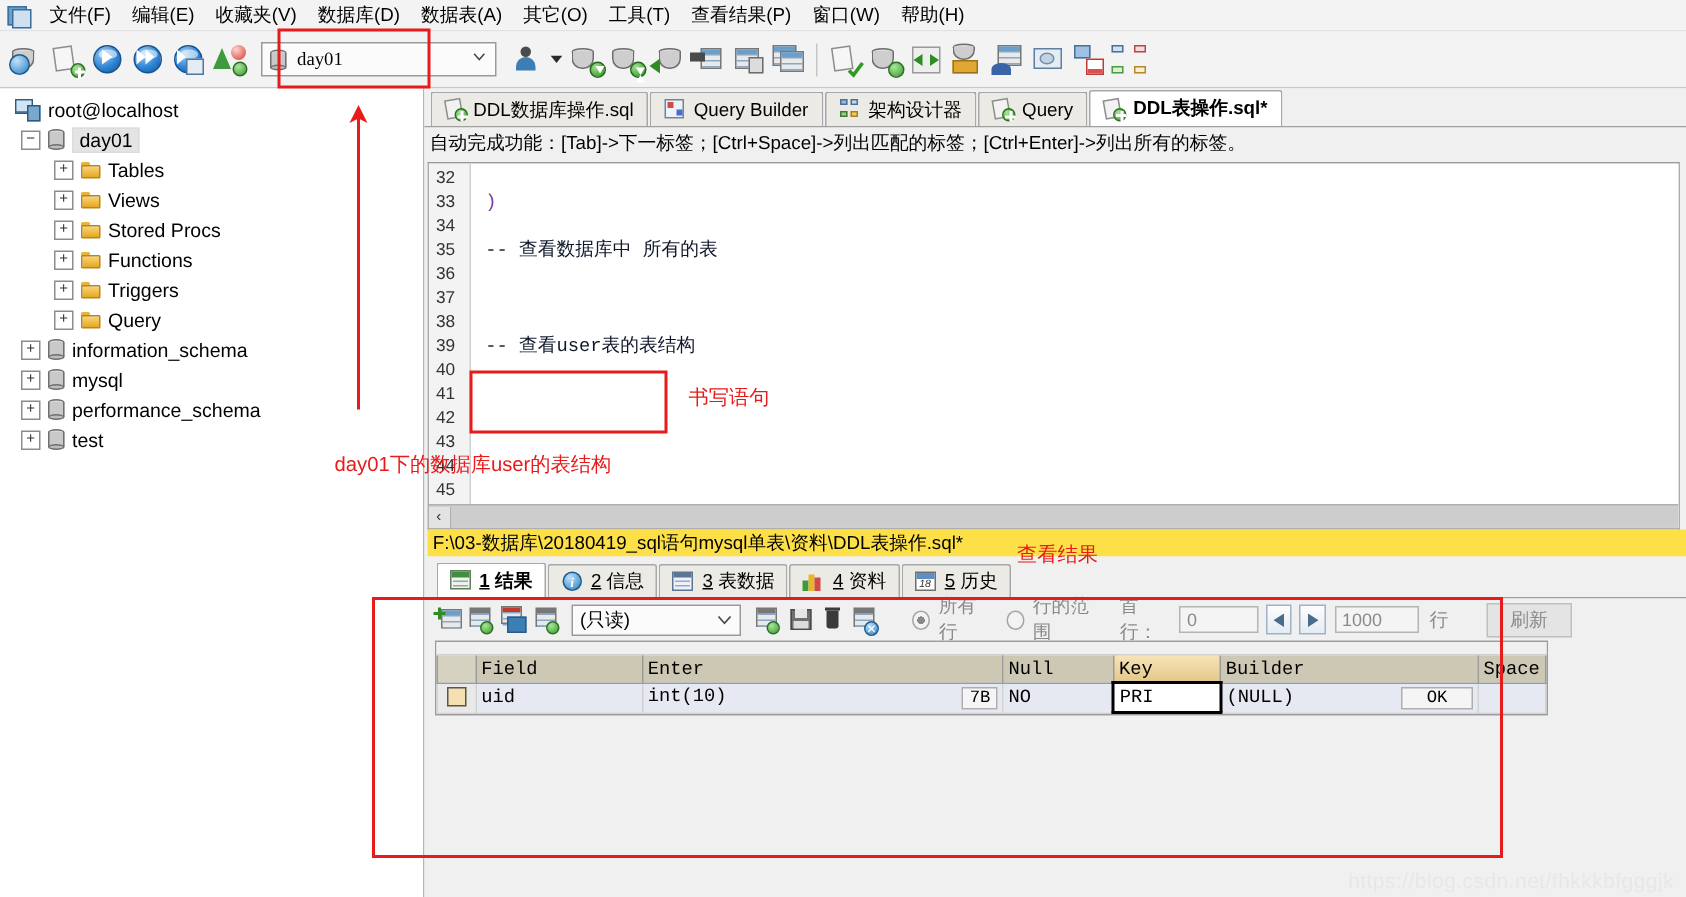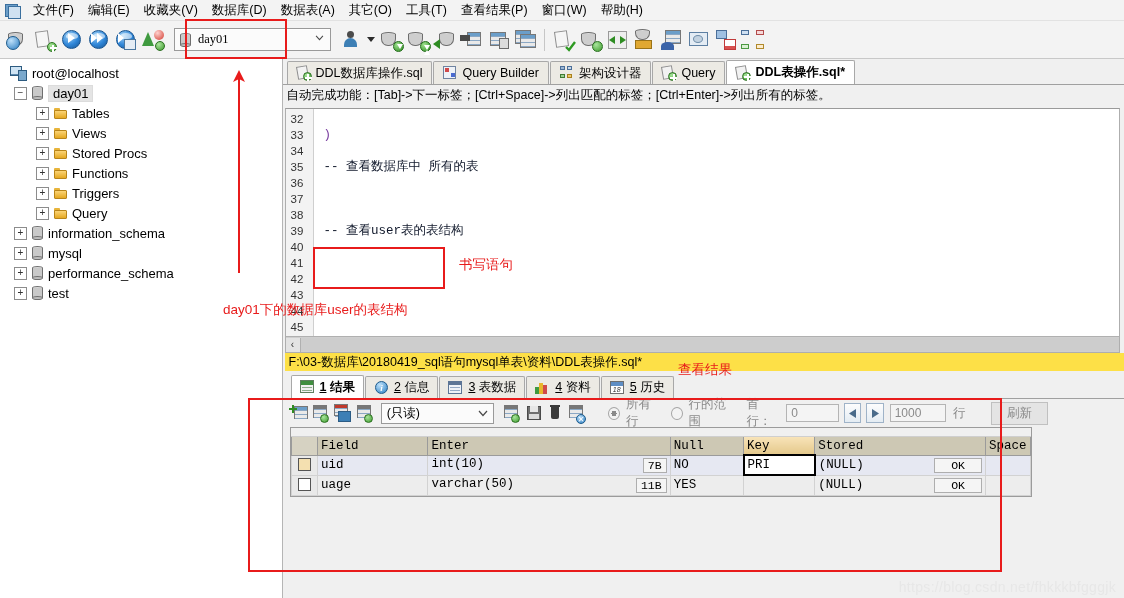--- a/index.html
+++ b/index.html
@@ -691,55 +691,40 @@
       <div class="gridwrap">
         <div class="gsb"></div>
         <table class="dg">
           <thead>
             <tr>
               <th class="sq"></th>
               <th style="width:110px">Field</th>
               <th style="width:250px">Enter</th>
               <th style="width:70px">Null</th>
               <th style="width:68px" class="keycol">Key</th>
-              <th style="width:175px">Stored</th>
+              <th style="width:175px">Builder</th>
               <th>Space</th>
             </tr>
           </thead>
           <tbody>
             <tr class="r0">
               <td class="chk amber"><span class="box"></span></td>
               <td>uid</td>
               <td>
                 <span>int(10)</span>
                 <span class="sizebadge">7B</span>
               </td>
               <td>NO</td>
               <td class="keycell">PRI</td>
               <td>
                 <span>(NULL)</span>
                 <span class="okbadge">OK</span>
               </td>
               <td></td>
             </tr>
-            <tr class="r2">
-              <td class="chk"><span class="box"></span></td>
-              <td>uage</td>
-              <td>
-                <span>varchar(50)</span>
-                <span class="sizebadge">11B</span>
-              </td>
-              <td>YES</td>
-              <td></td>
-              <td>
-                <span>(NULL)</span>
-                <span class="okbadge">OK</span>
-              </td>
-              <td></td>
-            </tr>
           </tbody>
         </table>
       </div>
 
     </div>
   </div>
 </div>
 
 <div class="anno abox" style="left:185px;top:19px;width:98px;height:36px;"></div>
 

